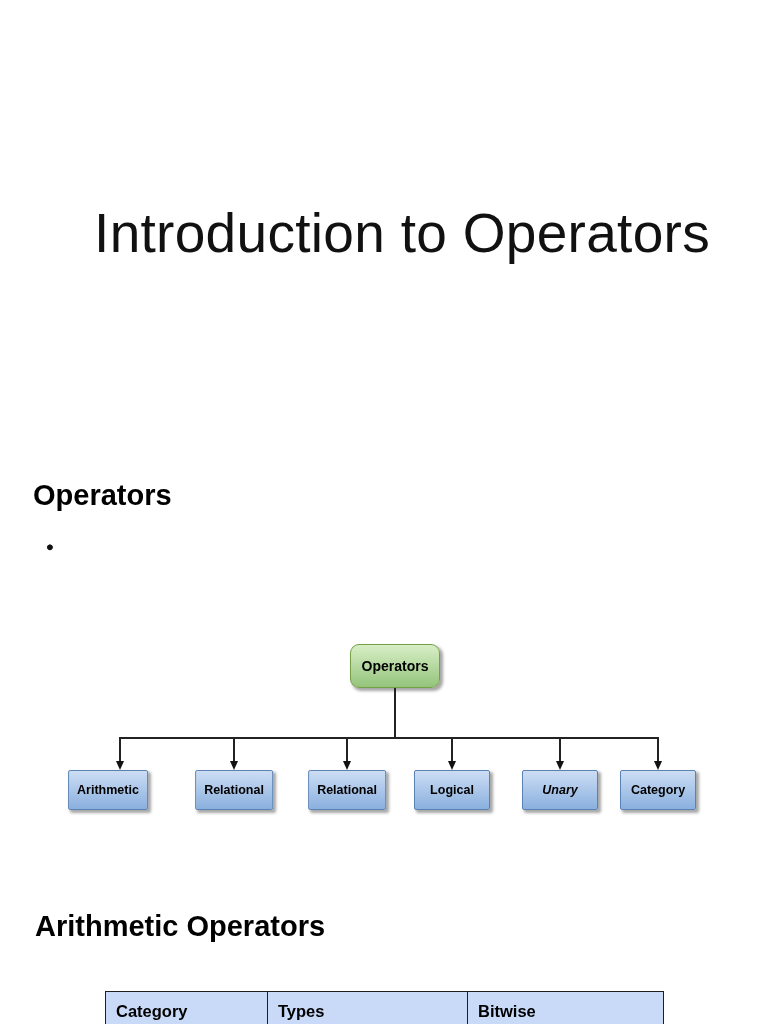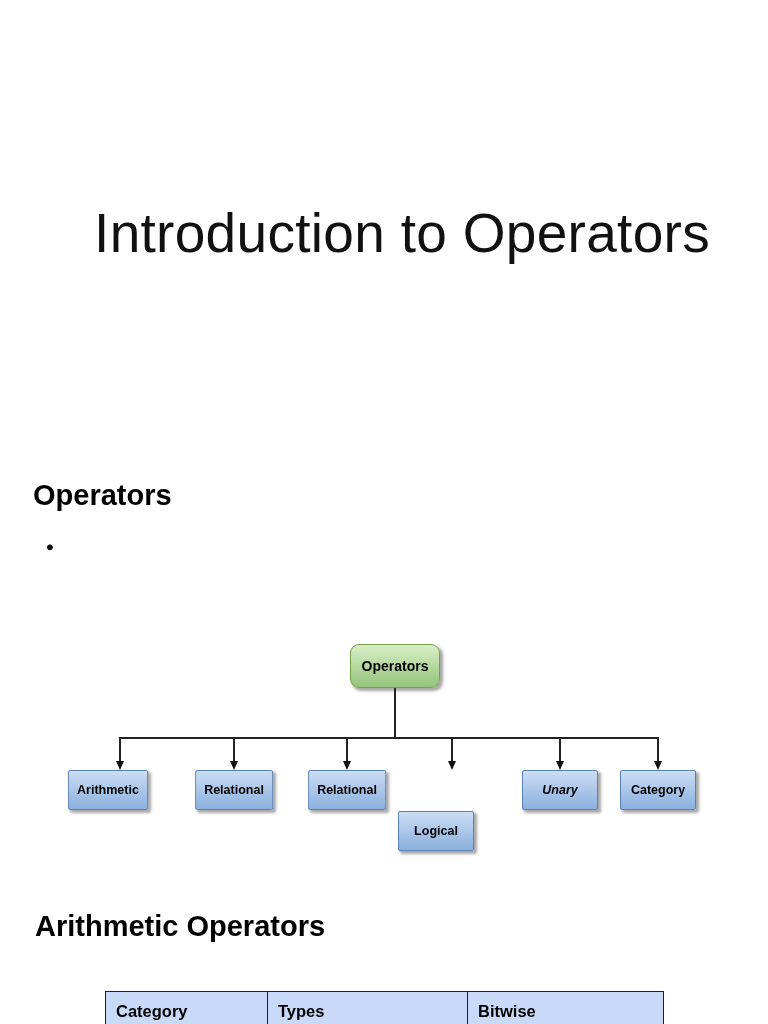--- a/index.html
+++ b/index.html
@@ -155,21 +155,21 @@
         <div class="node child-node" style="left: 234px;">
           <span>Relational</span>
         </div>
         <div class="line stub-line" style="left: 346.25px;"></div>
         <div class="arrow-down" style="left: 342.5px;"></div>
         <div class="node child-node" style="left: 347px;">
           <span>Relational</span>
         </div>
         <div class="line stub-line" style="left: 451.25px;"></div>
         <div class="arrow-down" style="left: 447.5px;"></div>
-        <div class="node child-node" style="left: 436px; margin-top: 41px;">
+        <div class="node child-node" style="left: 452px;">
           <span>Logical</span>
         </div>
         <div class="line stub-line" style="left: 559.25px;"></div>
         <div class="arrow-down" style="left: 555.5px;"></div>
         <div class="node child-node" style="left: 560px; font-style: italic;">
           <span>Unary</span>
         </div>
         <div class="line stub-line" style="left: 657.25px;"></div>
         <div class="arrow-down" style="left: 653.5px;"></div>
         <div class="node child-node" style="left: 658px;">

